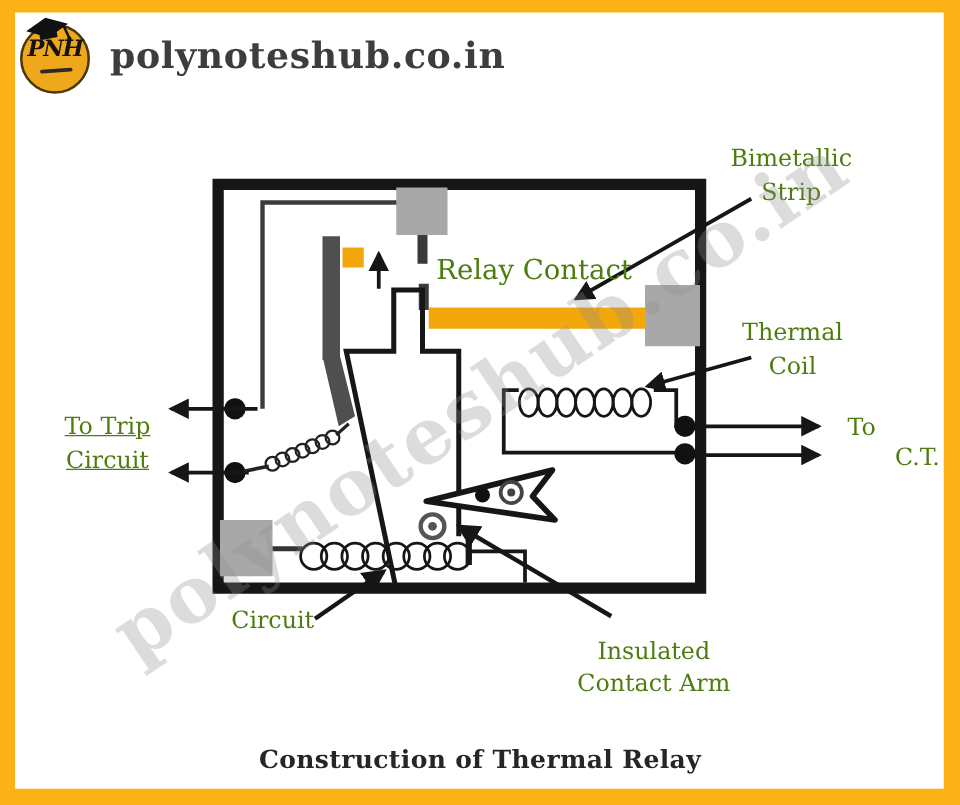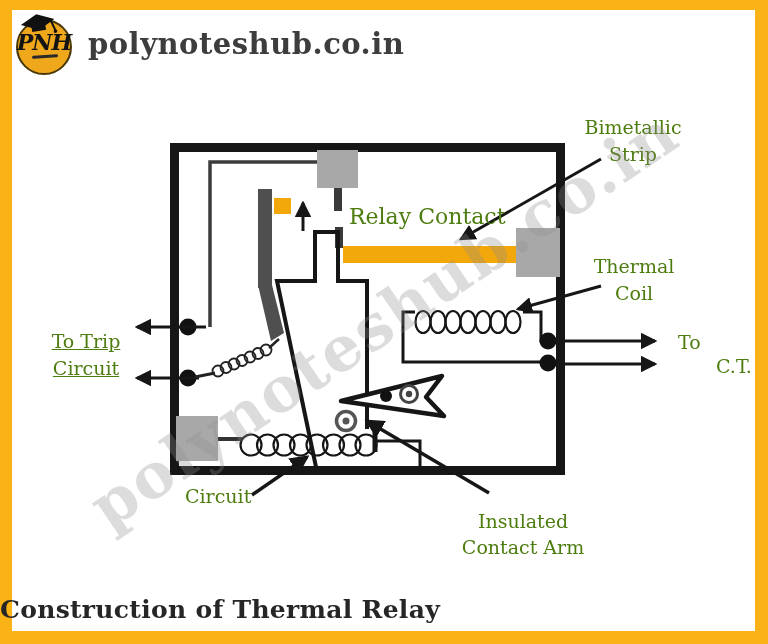--- a/index.html
+++ b/index.html
@@ -4,31 +4,31 @@
 <style>
   html,body{margin:0;padding:0;}
   body{width:768px;height:644px;position:relative;font-family:"DejaVu Serif",serif;background:#fff;overflow:hidden;}
   .frame{position:absolute;inset:0;background:#FBB216;}
   .canvas{position:absolute;left:12px;top:10px;width:743px;height:621px;background:#ffffff;}
   
   .logo{position:absolute;left:14px;top:15px;width:64px;height:64px;}
   .logo-circle{position:absolute;left:2px;top:4px;width:56px;height:56px;border-radius:50%;
     background:#EFA71C;border:2px solid #4a3808;box-sizing:border-box;}
   .logo-acronym{position:absolute;left:0;top:14px;width:60px;text-align:center;
-    font-weight:bold;font-size:22px;letter-spacing:-1px;color:#141414;font-style:italic;}
+    font-weight:bold;font-size:18px;letter-spacing:-1px;color:#141414;font-style:italic;}
   .logo-squiggle{position:absolute;left:18px;top:40px;width:26px;height:2.5px;background:#2a2a2a;
     border-radius:2px;transform:rotate(-4deg);}
   .logo-cap{position:absolute;left:4px;top:-4px;transform:rotate(-10deg);}
   .site-title{position:absolute;left:88px;top:27px;font-size:29px;font-weight:bold;
     color:#3d3d3d;letter-spacing:.5px;}
   
   .dlabel{position:absolute;color:#4d7c0f;font-size:19px;line-height:27px;}
   .center{text-align:center;}
-  .caption{position:absolute;left:0;top:595px;width:768px;
-    font-size:25px;font-weight:600;color:#262626;letter-spacing:.3px;}
+  .caption{position:absolute;left:0;top:595px;width:768px;text-align:center;
+    font-size:20px;font-weight:600;color:#262626;letter-spacing:.3px;}
   .watermark{position:absolute;left:-10px;top:283px;width:788px;text-align:center;
     font-size:62px;font-weight:bold;color:#8f8f8f;opacity:.30;letter-spacing:2px;
     transform:rotate(-34deg);pointer-events:none;z-index:30;white-space:nowrap;}
   svg.diagram{position:absolute;left:0;top:0;z-index:10;}
   .dlabel{z-index:20;}
 </style>
 </head>
 <body>
 
 <div class="frame">

